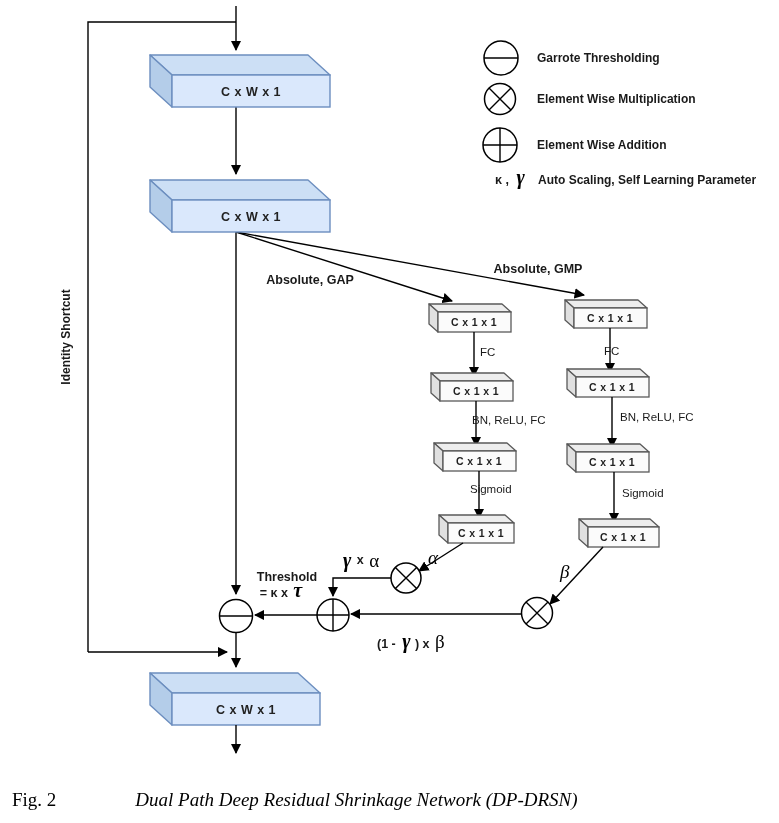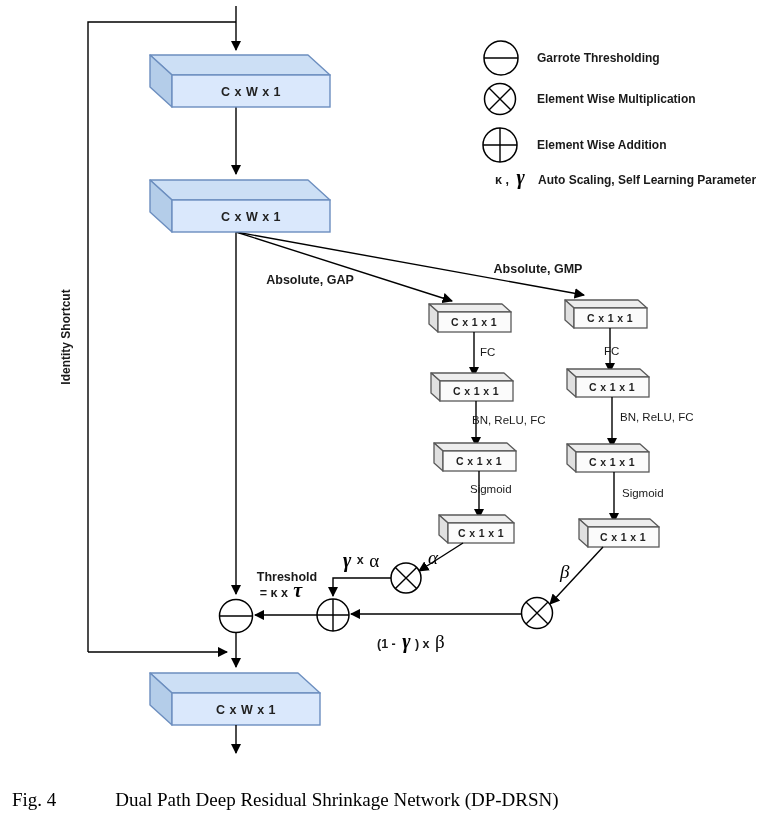--- a/index.html
+++ b/index.html
@@ -31,21 +31,21 @@
   .op-label{font:11.5px "Liberation Sans",sans-serif;fill:#1a1a1a;}
   .legend-label{font:bold 12px "Liberation Sans",sans-serif;fill:#1a1a1a;}
   .expr-bold{font:bold 12.5px "Liberation Sans",sans-serif;fill:#1a1a1a;}
   .greek{font:normal 19px "Liberation Serif",serif;fill:#000000;}
   .greek-i{font:italic 19px "Liberation Serif",serif;fill:#000000;}
   .script-greek{font:italic 700 20px "Liberation Serif",serif;fill:#000000;}
   .identity-label{font:bold 12px "Liberation Sans",sans-serif;fill:#1a1a1a;}
 
   #caption{position:absolute;left:12px;top:789px;width:760px;
            font:19px "Liberation Serif",serif;color:#000;}
-  #caption .cap-text{margin-left:59px;}
+  #caption .cap-text{margin-left:79px;font-style:italic;}
 </style>
 </head>
 <body>
 
 <div id="stage">
 <svg width="779" height="823" viewBox="0 0 779 823">
   <defs>
     <marker id="arrow" viewBox="0 0 10 10" refX="9" refY="5" markerWidth="7.5" markerHeight="7.5" orient="auto-start-reverse">
       <path d="M0,0 L10,5 L0,10 Z" fill="#000000"></path>
     </marker>
@@ -224,15 +224,15 @@
 
     <text x="495" y="184">
       <tspan class="expr-bold">κ ,</tspan>
       <tspan class="script-greek" dx="3">γ</tspan>
     </text>
     <text x="538" y="184" class="legend-label">Auto Scaling, Self Learning Parameter</text>
   </g>
 </svg>
 
 <div id="caption">
-  <span class="cap-prefix">Fig. 4</span><span class="cap-text">Dual Path Deep Residual Shrinkage Network (DP-DRSN)</span>
+  <span class="cap-prefix">Fig. 2</span><span class="cap-text">Dual Path Deep Residual Shrinkage Network (DP-DRSN)</span>
 </div>
 </div>
 
 </body></html>

